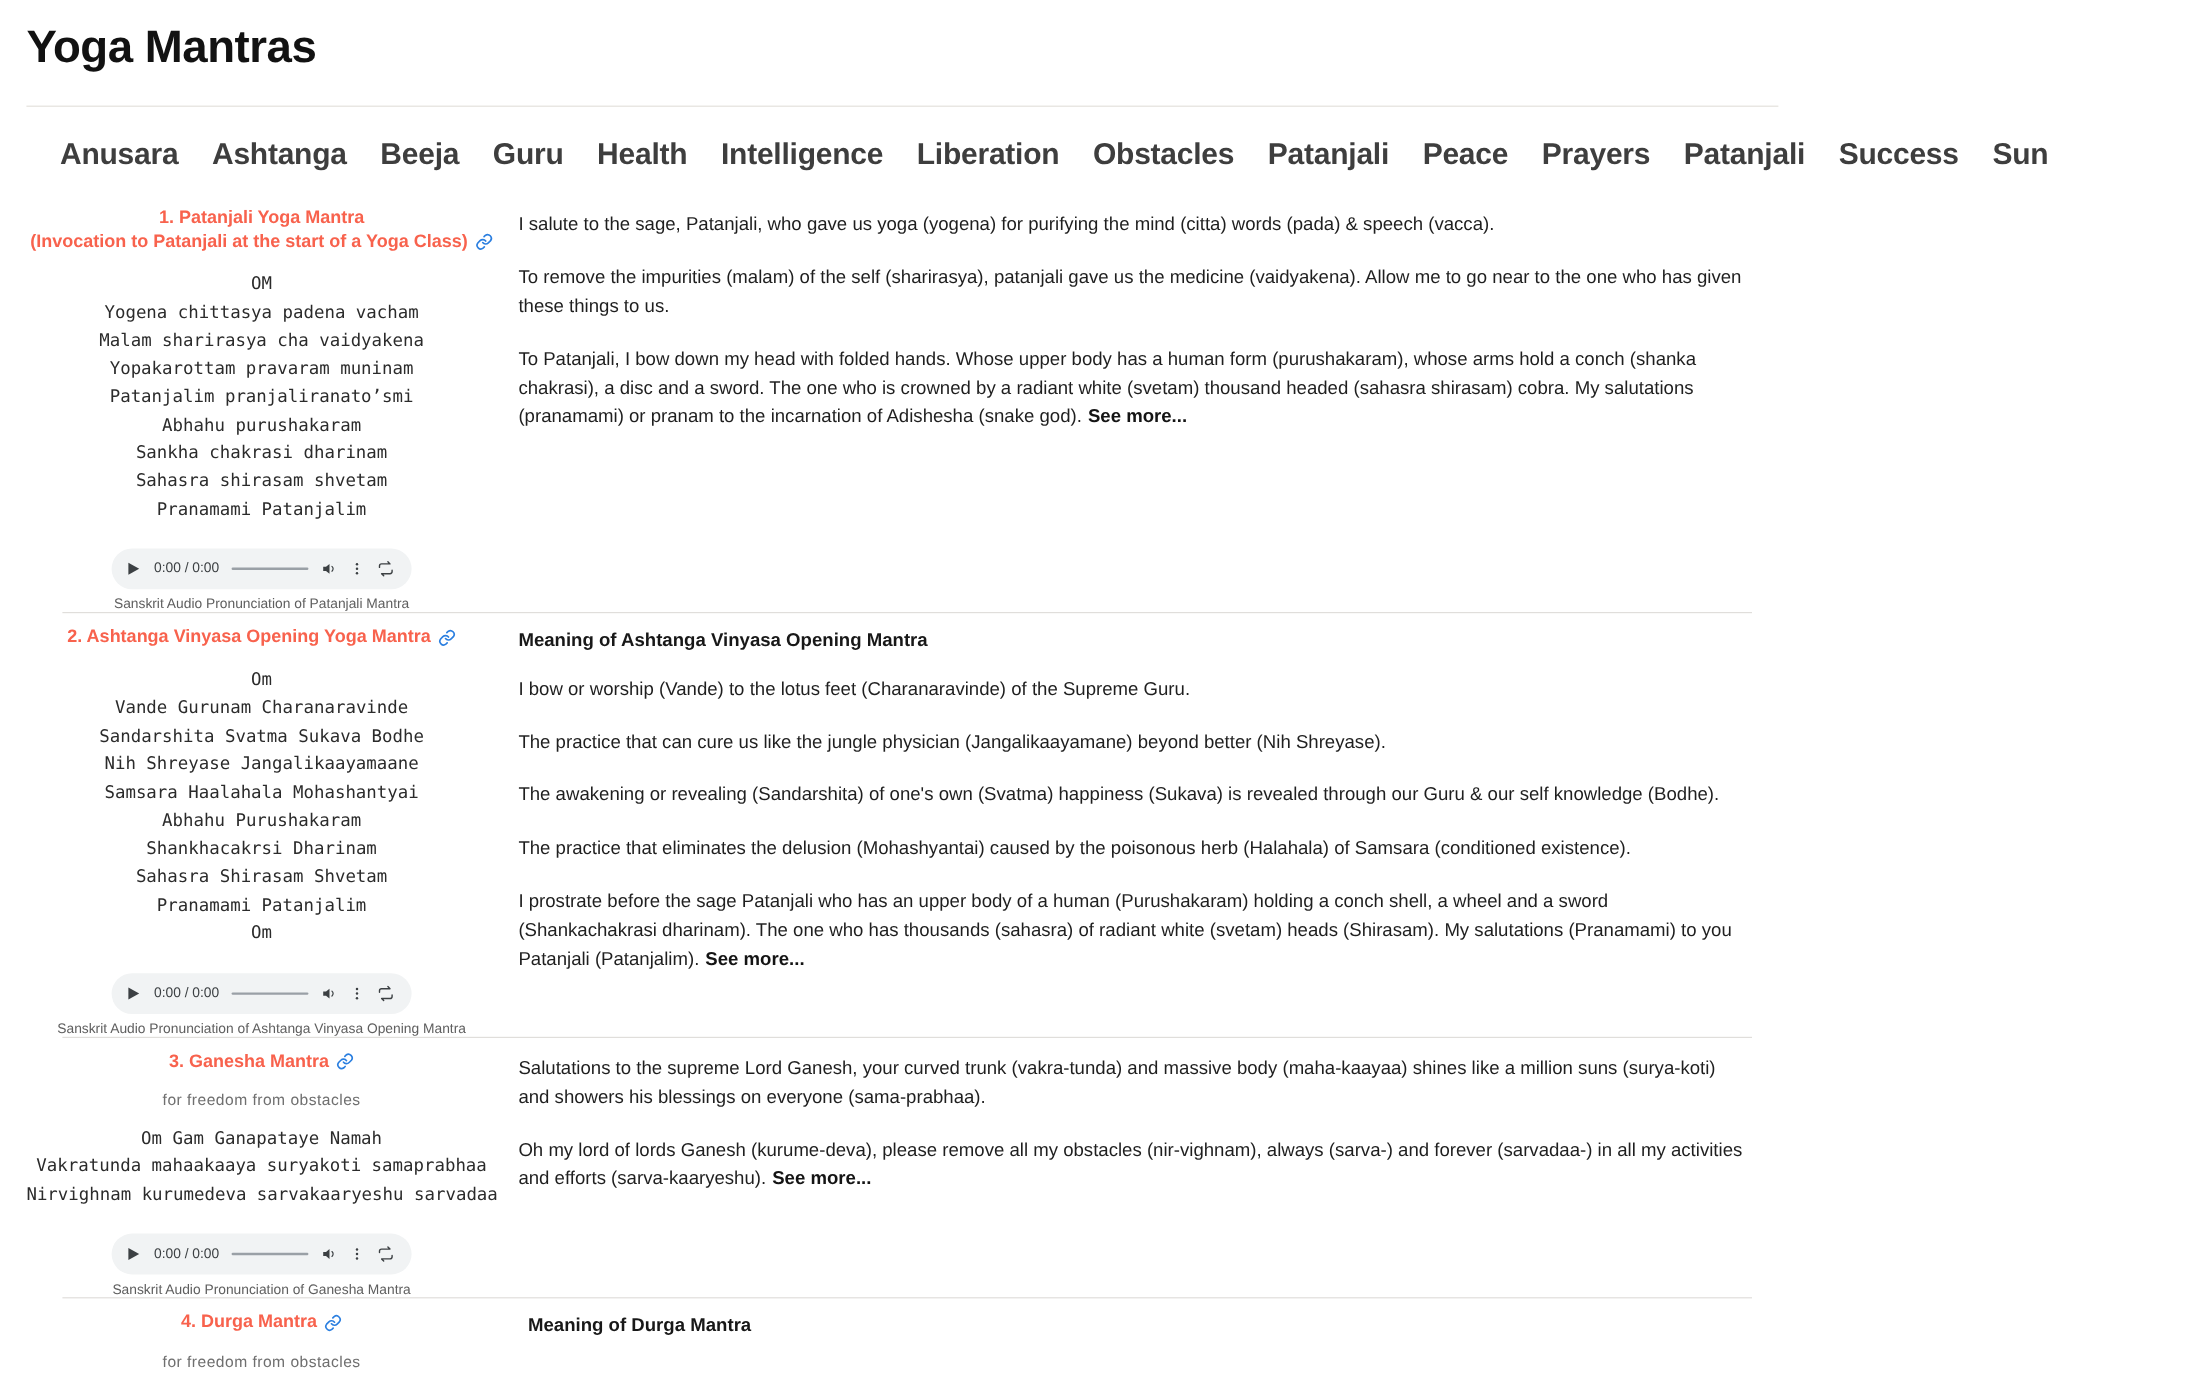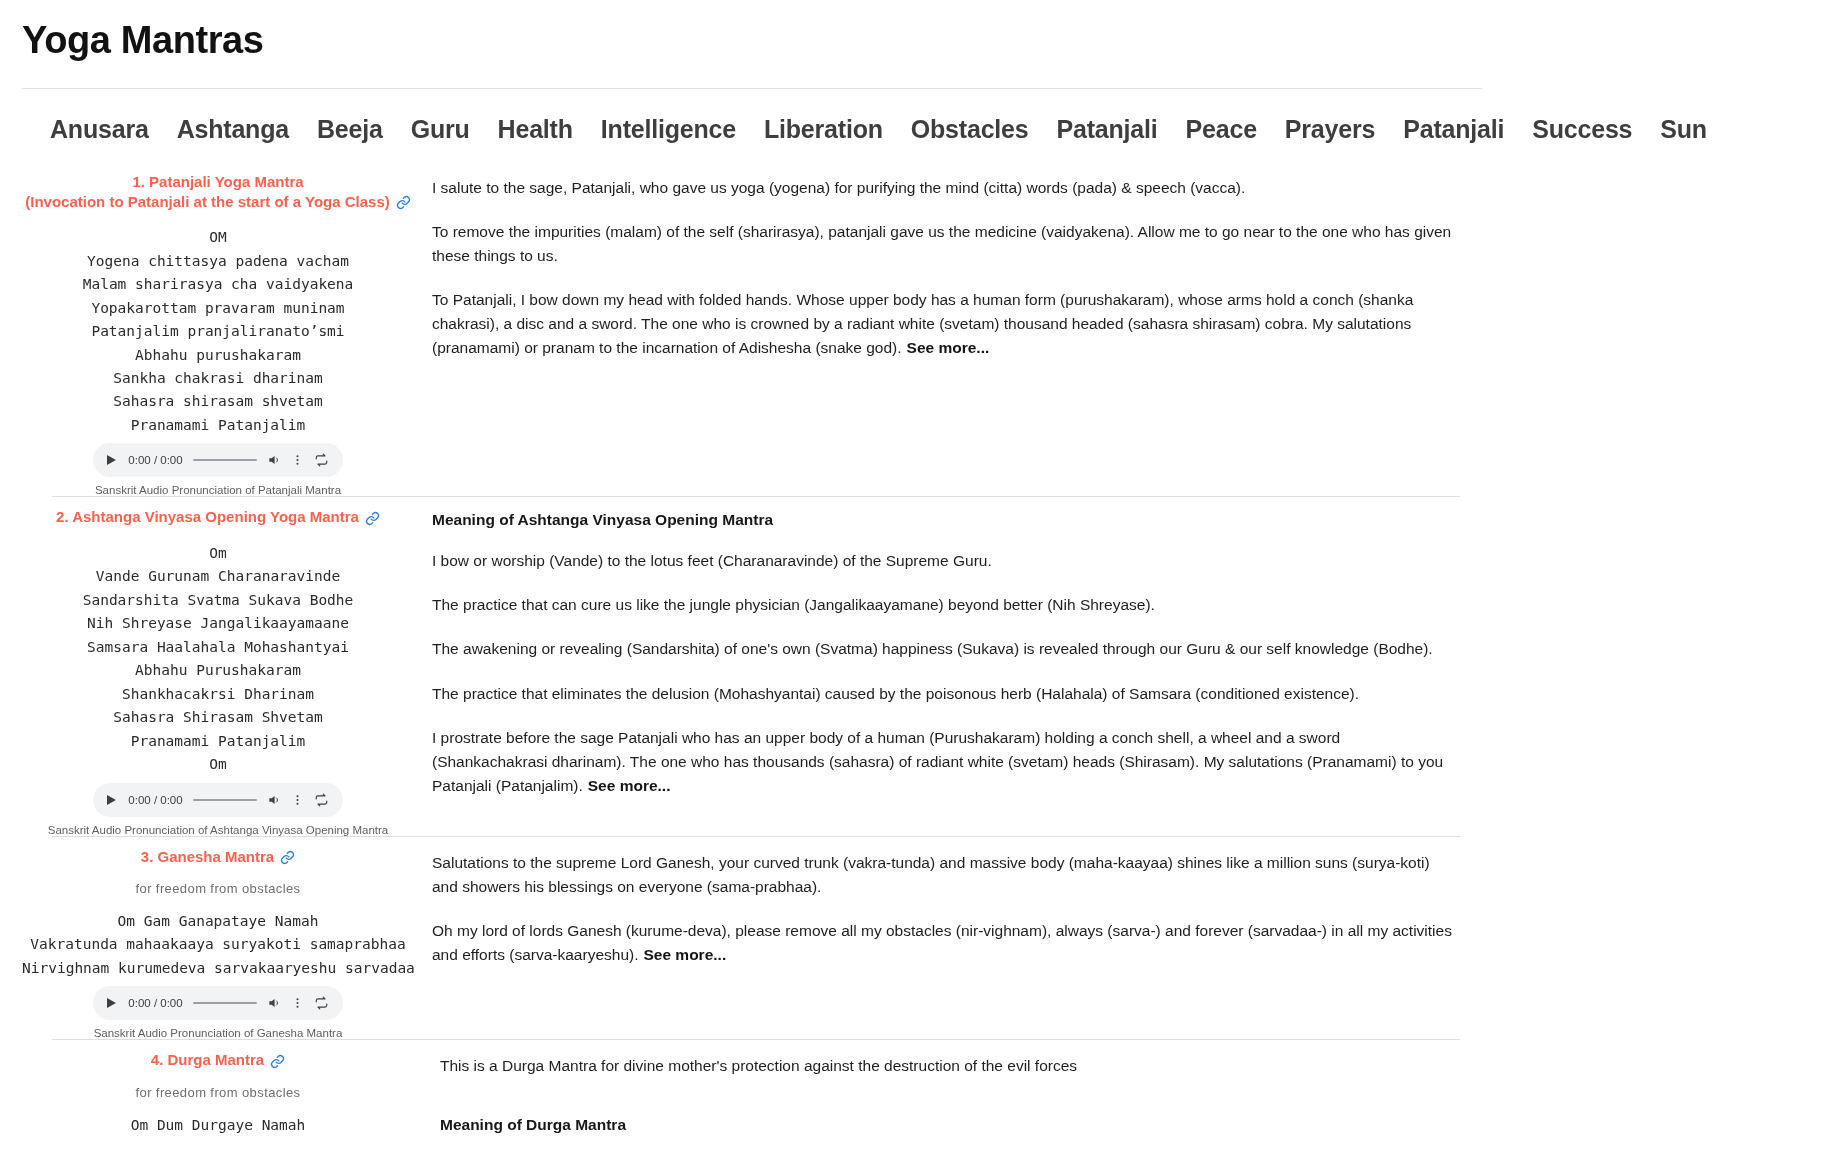--- a/index.html
+++ b/index.html
@@ -100,21 +100,21 @@
   .mantra-verse {
     font-family: "DejaVu Sans Mono", monospace;
     font-size: 14.5px;
     line-height: 1.62;
     color: #2b2b2b;
     margin: 14px 0 0 0;
     white-space: pre;
   }
 
   
-  .audio-wrap { margin-top: 6px; display: flex; flex-direction: column; align-items: center; }
+  .audio-wrap { margin-top: 20px; display: flex; flex-direction: column; align-items: center; }
   .audio-player {
     display: inline-flex;
     align-items: center;
     gap: 10px;
     background: #f1f3f4;
     border-radius: 22px;
     height: 34px;
     padding: 0 14px;
   }
   .ap-play {
@@ -354,19 +354,18 @@
       <div class="mantra-row">
         <div class="col-left">
           <div class="mantra-heading"><span>4. Durga Mantra</span><a class="link-icon" href="#"><svg width="15" height="15" viewBox="0 0 24 24" fill="none" stroke="currentColor" stroke-width="2.2" stroke-linecap="round">
                 <path d="M10 13a5 5 0 0 0 7.5.5l3-3a5 5 0 0 0-7-7l-1.7 1.7"></path>
                 <path d="M14 11a5 5 0 0 0-7.5-.5l-3 3a5 5 0 0 0 7 7l1.7-1.7"></path>
               </svg></a></div>
           <div class="mantra-note">for freedom from obstacles</div>
           <pre class="mantra-verse">Om Dum Durgaye Namah</pre>
         </div>
         <div class="col-right">
-          <div class="intro-para">This is a Durga Mantra for divine mother's protection against the destruction of the evil forces</div>
           <div class="meaning-title shift-right">Meaning of Durga Mantra</div>
         </div>
       </div>
     </div>
 
 </div>
 
 </body></html>

